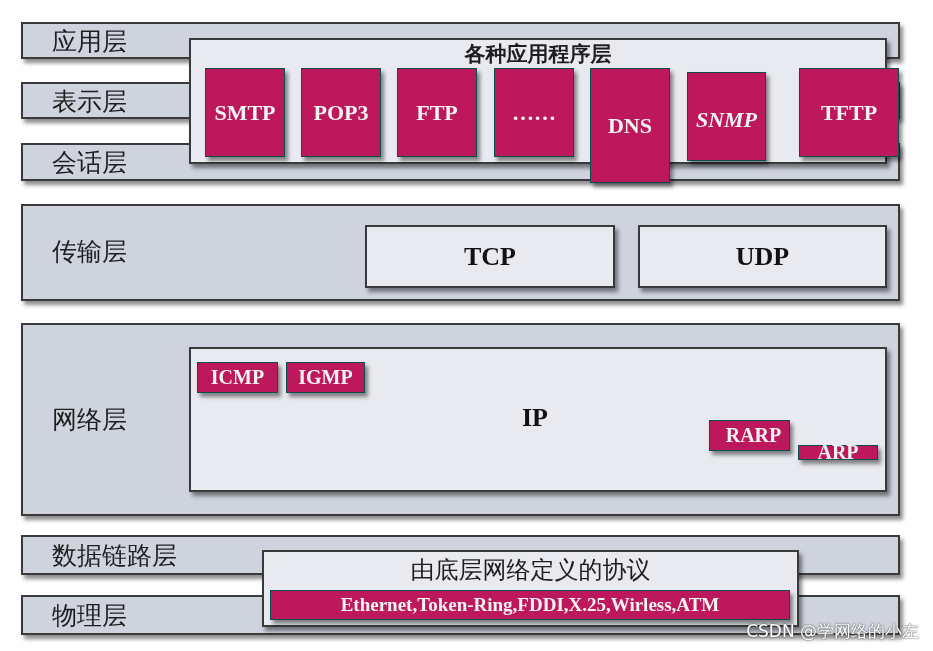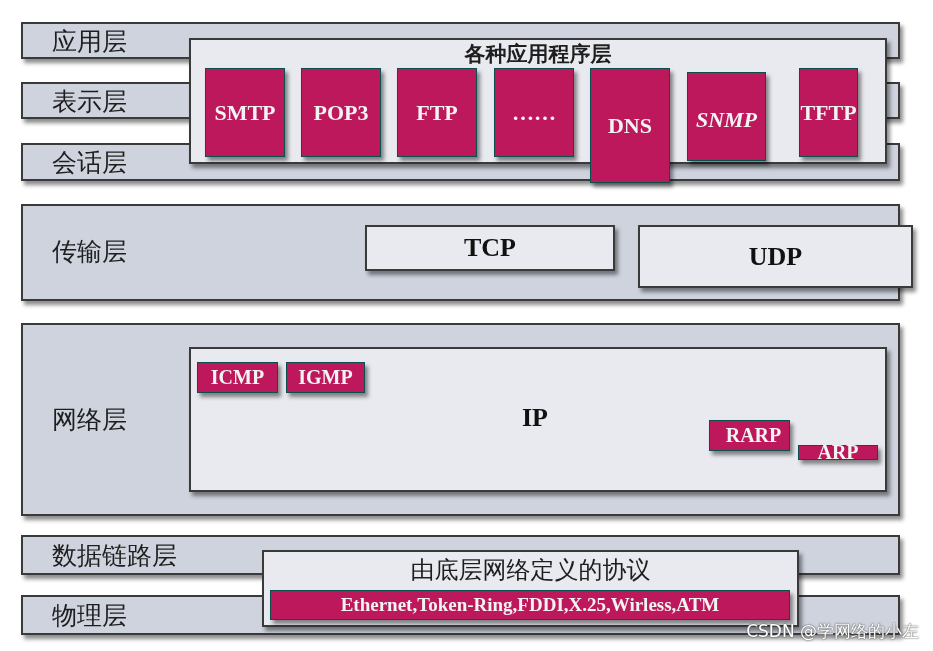--- a/index.html
+++ b/index.html
@@ -83,27 +83,27 @@
 
 <div class="panel" style="left:189px;top:38px;width:698px;height:126px;">
   <div class="panel-title" style="top:0px;font-size:21px;font-weight:bold;">各种应用程序层</div>
 </div>
 <div class="teal big" style="left:205px;top:68px;width:80px;height:89px;">SMTP</div>
 <div class="teal big" style="left:301px;top:68px;width:80px;height:89px;">POP3</div>
 <div class="teal big" style="left:397px;top:68px;width:80px;height:89px;">FTP</div>
 <div class="teal big" style="left:494px;top:68px;width:80px;height:89px;">……</div>
 <div class="teal big" style="left:590px;top:68px;width:80px;height:115px;">DNS</div>
 <div class="teal big" style="left:687px;top:72px;width:79px;height:89px;padding-top:6px;font-style:italic;">SNMP</div>
-<div class="teal big" style="left:799px;top:68px;width:59px;height:89px;">TFTP</div>
+<div class="teal big" style="left:799px;top:68px;width:100px;height:89px;">TFTP</div>
 
 <div class="layer" style="top:204px;height:97px;">
   <span class="layer-label" style="top:29px;">传输层</span>
 </div>
-<div class="transport-box" style="left:365px;top:225px;width:250px;height:46px;">TCP</div>
-<div class="transport-box" style="left:638px;top:225px;width:275px;height:63px;">UDP</div>
+<div class="transport-box" style="left:365px;top:225px;width:250px;height:63px;">TCP</div>
+<div class="transport-box" style="left:638px;top:225px;width:249px;height:63px;">UDP</div>
 
 <div class="layer" style="top:323px;height:193px;">
   <span class="layer-label" style="top:78px;">网络层</span>
 </div>
 <div class="panel" style="left:189px;top:347px;width:698px;height:145px;"></div>
 <div class="ip-label" style="left:522px;top:403px;">IP</div>
 <div class="teal small" style="left:197px;top:362px;width:81px;height:31px;">ICMP</div>
 <div class="teal small" style="left:286px;top:362px;width:79px;height:31px;">IGMP</div>
 <div class="teal small" style="left:709px;top:420px;width:81px;height:31px;padding-left:8px;">RARP</div>
 <div class="teal small" style="left:798px;top:445px;width:80px;height:15px;">ARP</div>

